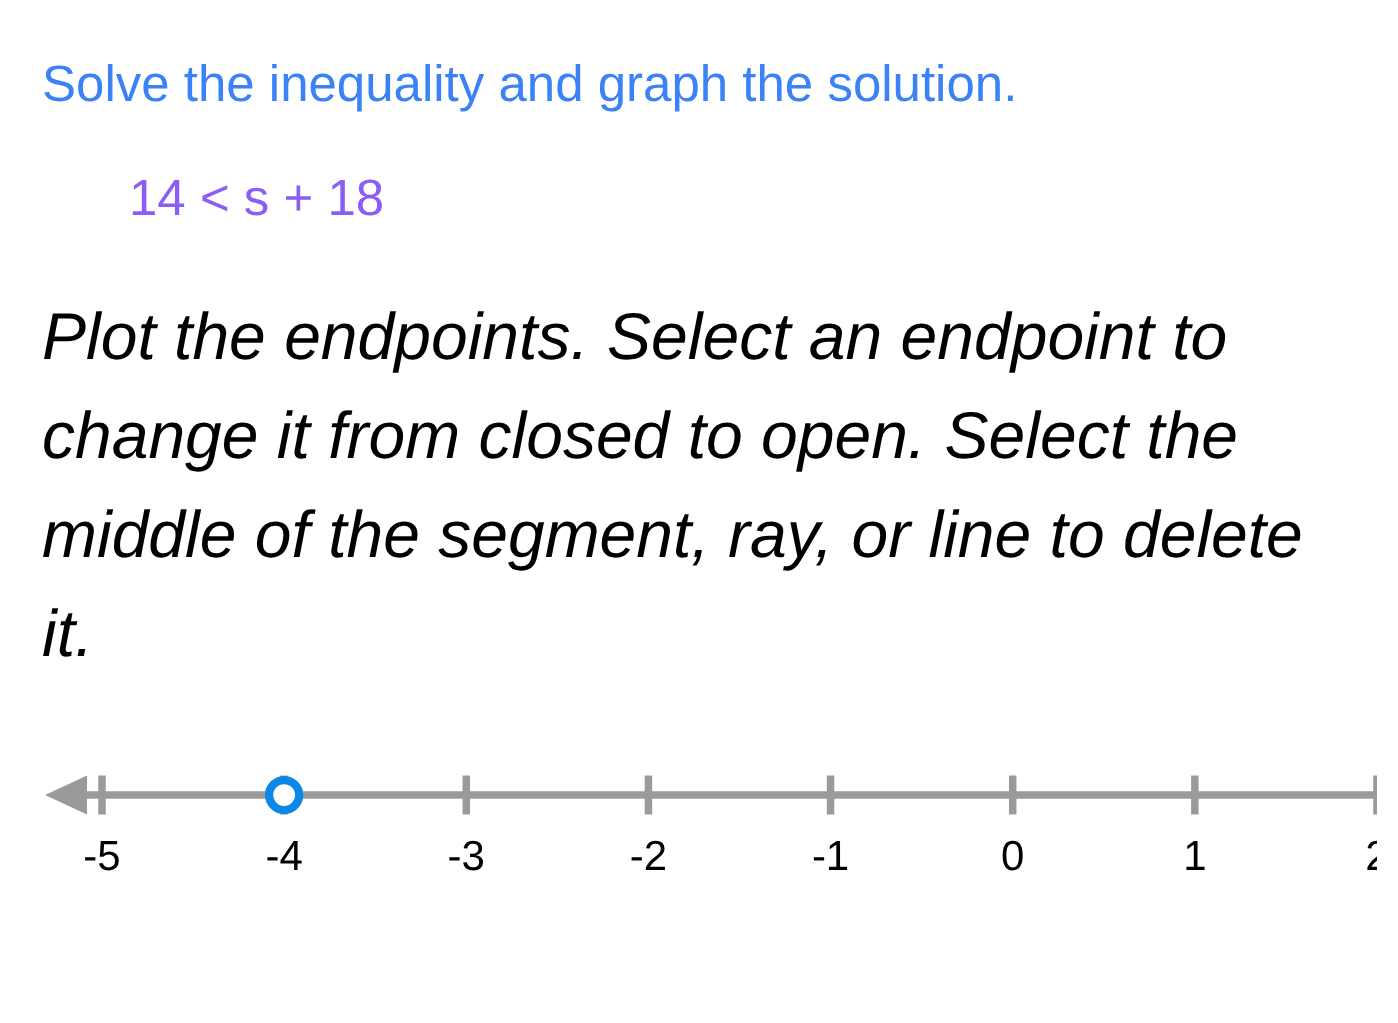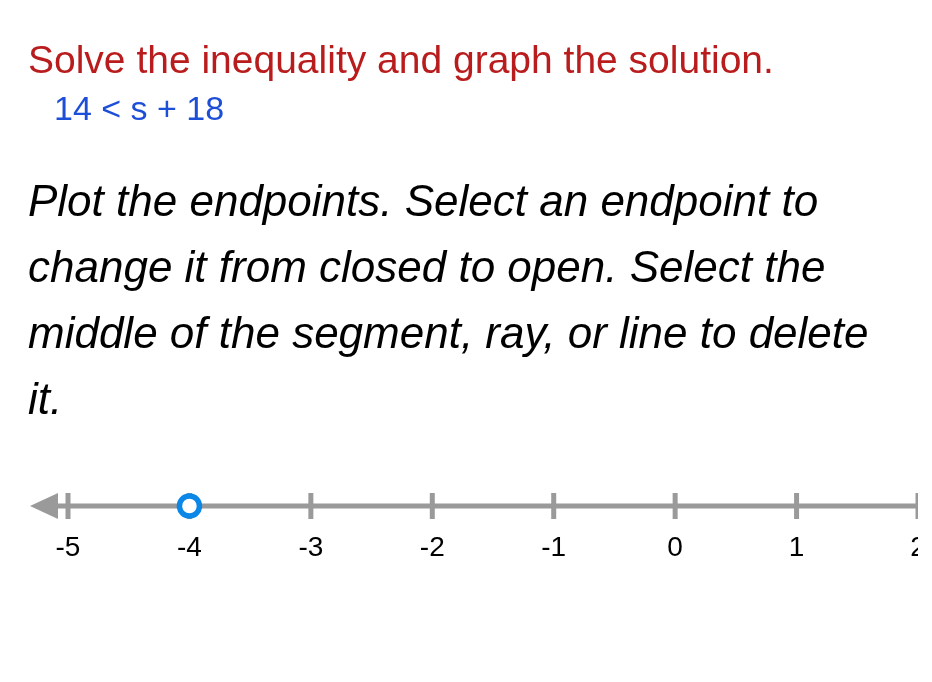--- a/index.html
+++ b/index.html
@@ -8,28 +8,29 @@
       box-sizing: border-box;
     }
     body {
       font-family: Verdana, Geneva, sans-serif;
       background: #ffffff;
       padding: 32px 28px;
       width: 932px;
       height: 682px;
     }
     .instruction-text {
-      font-size: 39px;
+      font-size: 34px;
       line-height: 1.45;
-      color: #b91c1c;
+      color: #3b82f6;
+      margin-bottom: 32px;
     }
     .inequality-text {
       font-size: 34px;
-      color: #1d4ed8;
-      margin-left: 26px;
+      color: #8b5cf6;
+      margin-left: 58px;
       margin-bottom: 40px;
       font-family: Verdana, Geneva, sans-serif;
     }
     .hint-text {
       font-size: 44px;
       line-height: 1.5;
       font-style: italic;
       color: #000;
       margin-bottom: 50px;
     }

